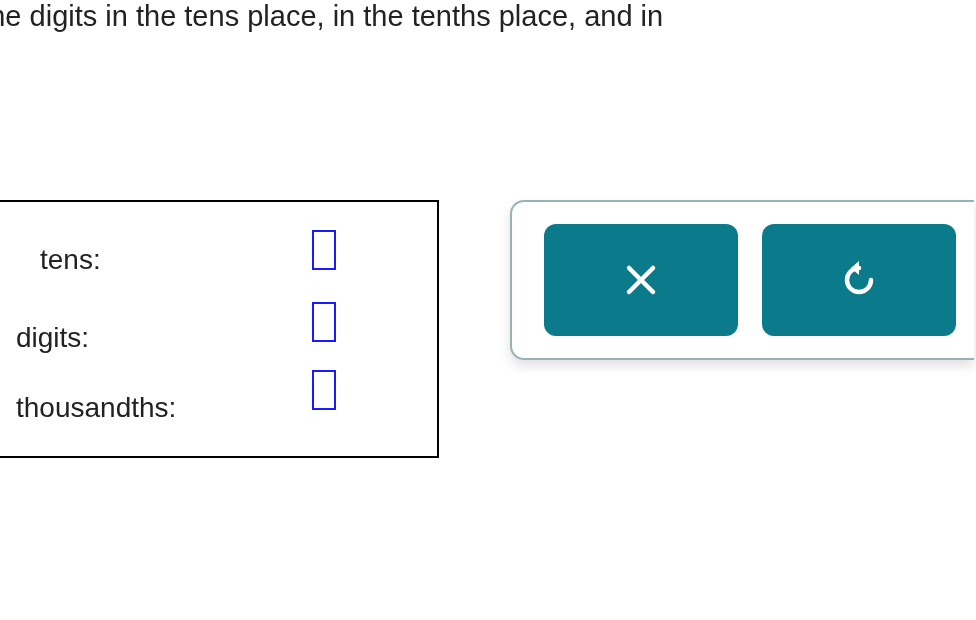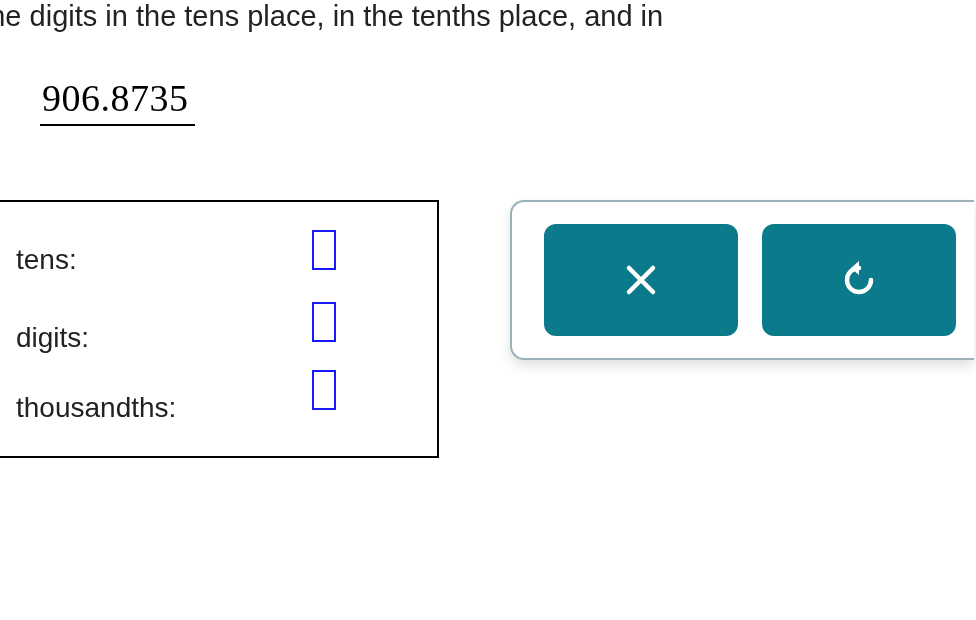--- a/index.html
+++ b/index.html
@@ -42,21 +42,21 @@
       border-left: none;
       background: #fff;
     }
     .row {
       position: absolute;
       left: 26px;
       display: flex;
       align-items: center;
       height: 48px;
     }
-    .row.r1 { top: 34px; }
+    .row.r1 { top: 34px; margin-left: 24px; }
     .row.r2 { top: 112px; }
     .row.r3 { top: 182px; }
     .row-label {
       font-size: 28px;
       color: #222;
     }
     .input-slot {
       position: absolute;
       width: 24px;
       height: 40px;
@@ -96,23 +96,20 @@
     }
     .btn svg { display: block; }
   </style>
 </head>
 <body>
 
 <div class="canvas">
 
   <div class="question-line">d the digits in the tens place, in the tenths place, and in</div>
 
-  <div class="number-wrap">
-    <span class="number">906.8735</span>
-  </div>
 
   <div class="answer-box">
     <div class="row r1">
       <span class="row-label">tens:</span>
     </div>
     <div class="row r2">
       <span class="row-label">digits:</span>
     </div>
     <div class="row r3">
       <span class="row-label">thousandths:</span>

